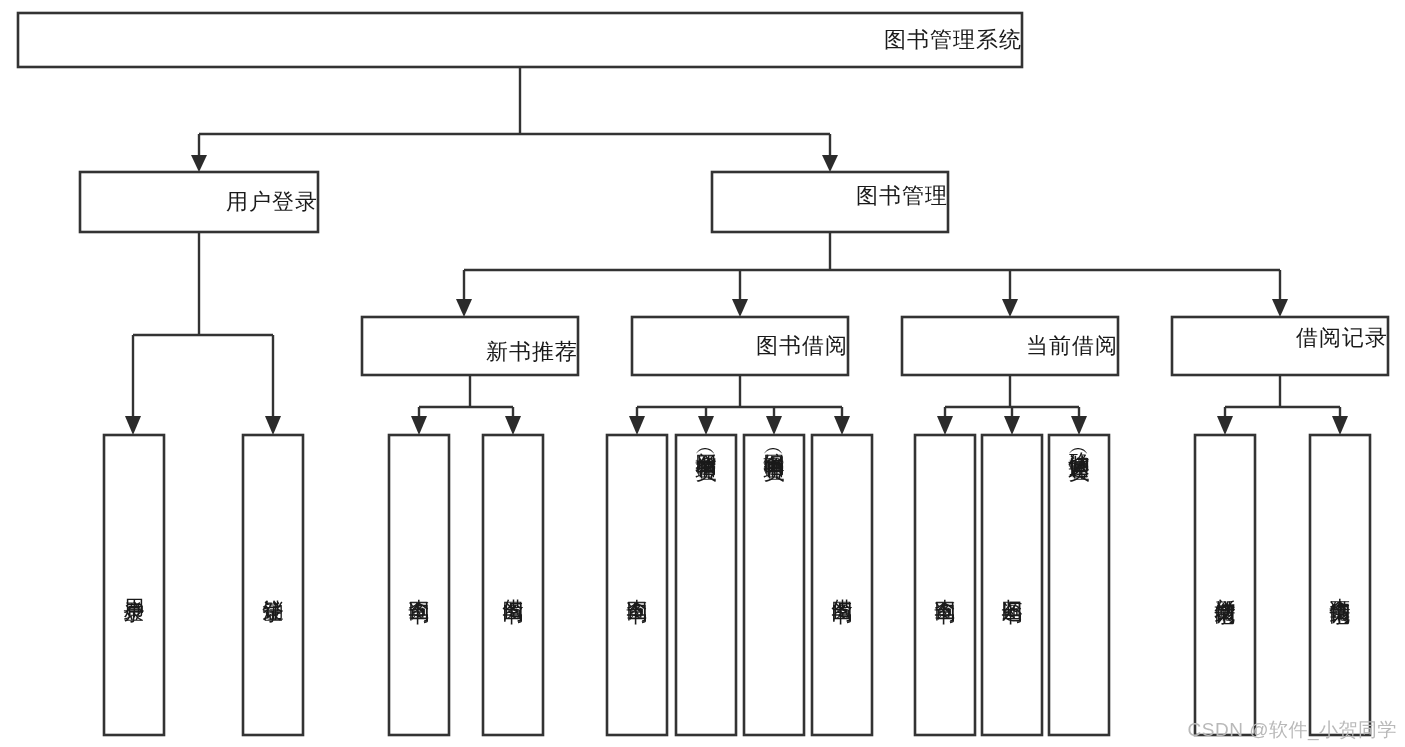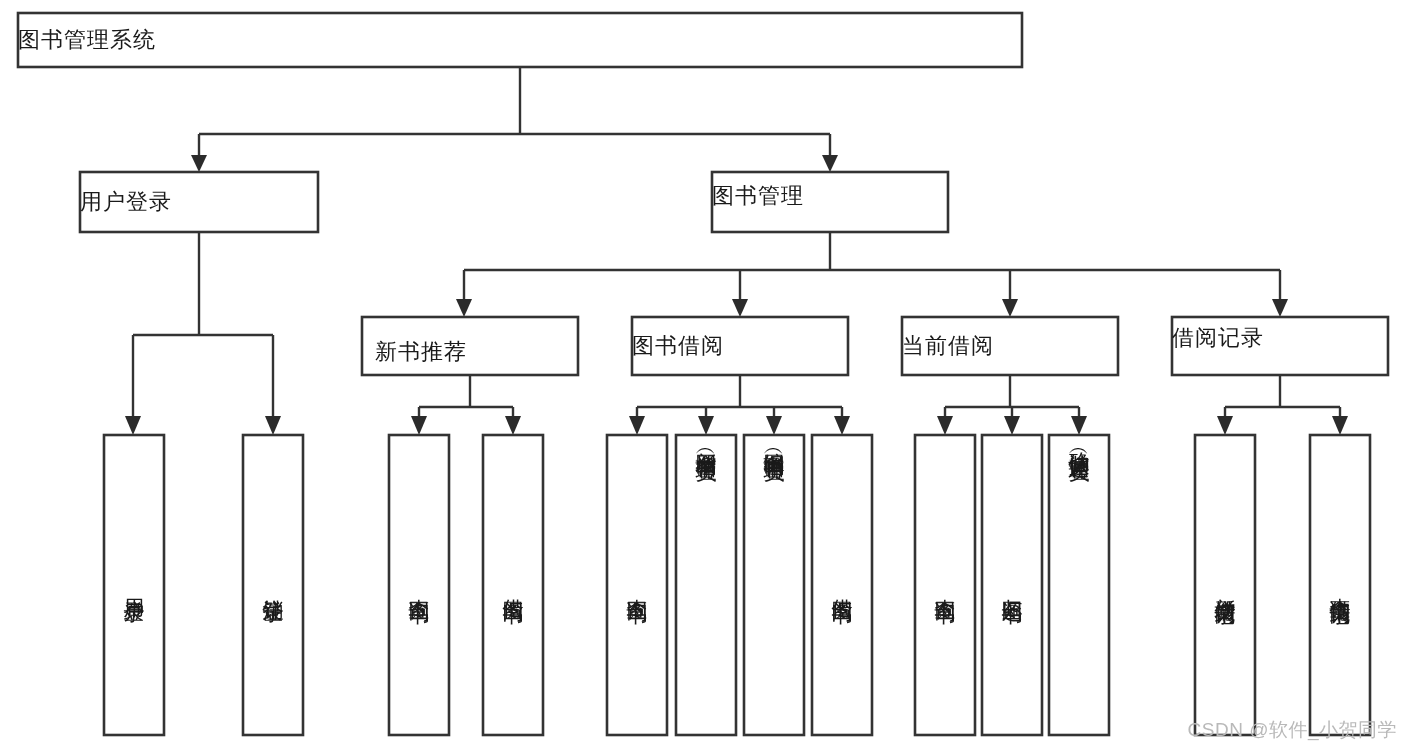--- a/index.html
+++ b/index.html
@@ -54,21 +54,21 @@
     font-size: 21px;
     line-height: 1.05;
     color: #1a1a1a;
     letter-spacing: 1.5px;
     white-space: nowrap;
   }
   .hlabel-wrap {
     position: absolute;
     display: flex;
     align-items: center;
-    justify-content: flex-start;
+    justify-content: flex-end;
     pointer-events: none;
   }
   .hlabel-text {
     font-family: "Liberation Sans", "DejaVu Sans", sans-serif;
     font-size: 22px;
     color: #1a1a1a;
     letter-spacing: 1px;
     white-space: nowrap;
   }
   #watermark {
@@ -192,21 +192,21 @@
   </div>
 
   <div class="hlabel-wrap" style="left:80px; top:172px; width:238px; height:60px;">
     <span class="hlabel-text">用户登录</span>
   </div>
 
   <div class="hlabel-wrap" style="left:712px; top:172px; width:236px; height:48px;">
     <span class="hlabel-text">图书管理</span>
   </div>
 
-  <div class="hlabel-wrap" style="left:375px; top:317px; width:216px; height:70px;">
+  <div class="hlabel-wrap" style="left:362px; top:317px; width:216px; height:70px;">
     <span class="hlabel-text">新书推荐</span>
   </div>
 
   <div class="hlabel-wrap" style="left:902px; top:317px; width:216px; height:58px;">
     <span class="hlabel-text">当前借阅</span>
   </div>
 
   <div class="hlabel-wrap" style="left:632px; top:317px; width:216px; height:58px;">
     <span class="hlabel-text">图书借阅</span>
   </div>

